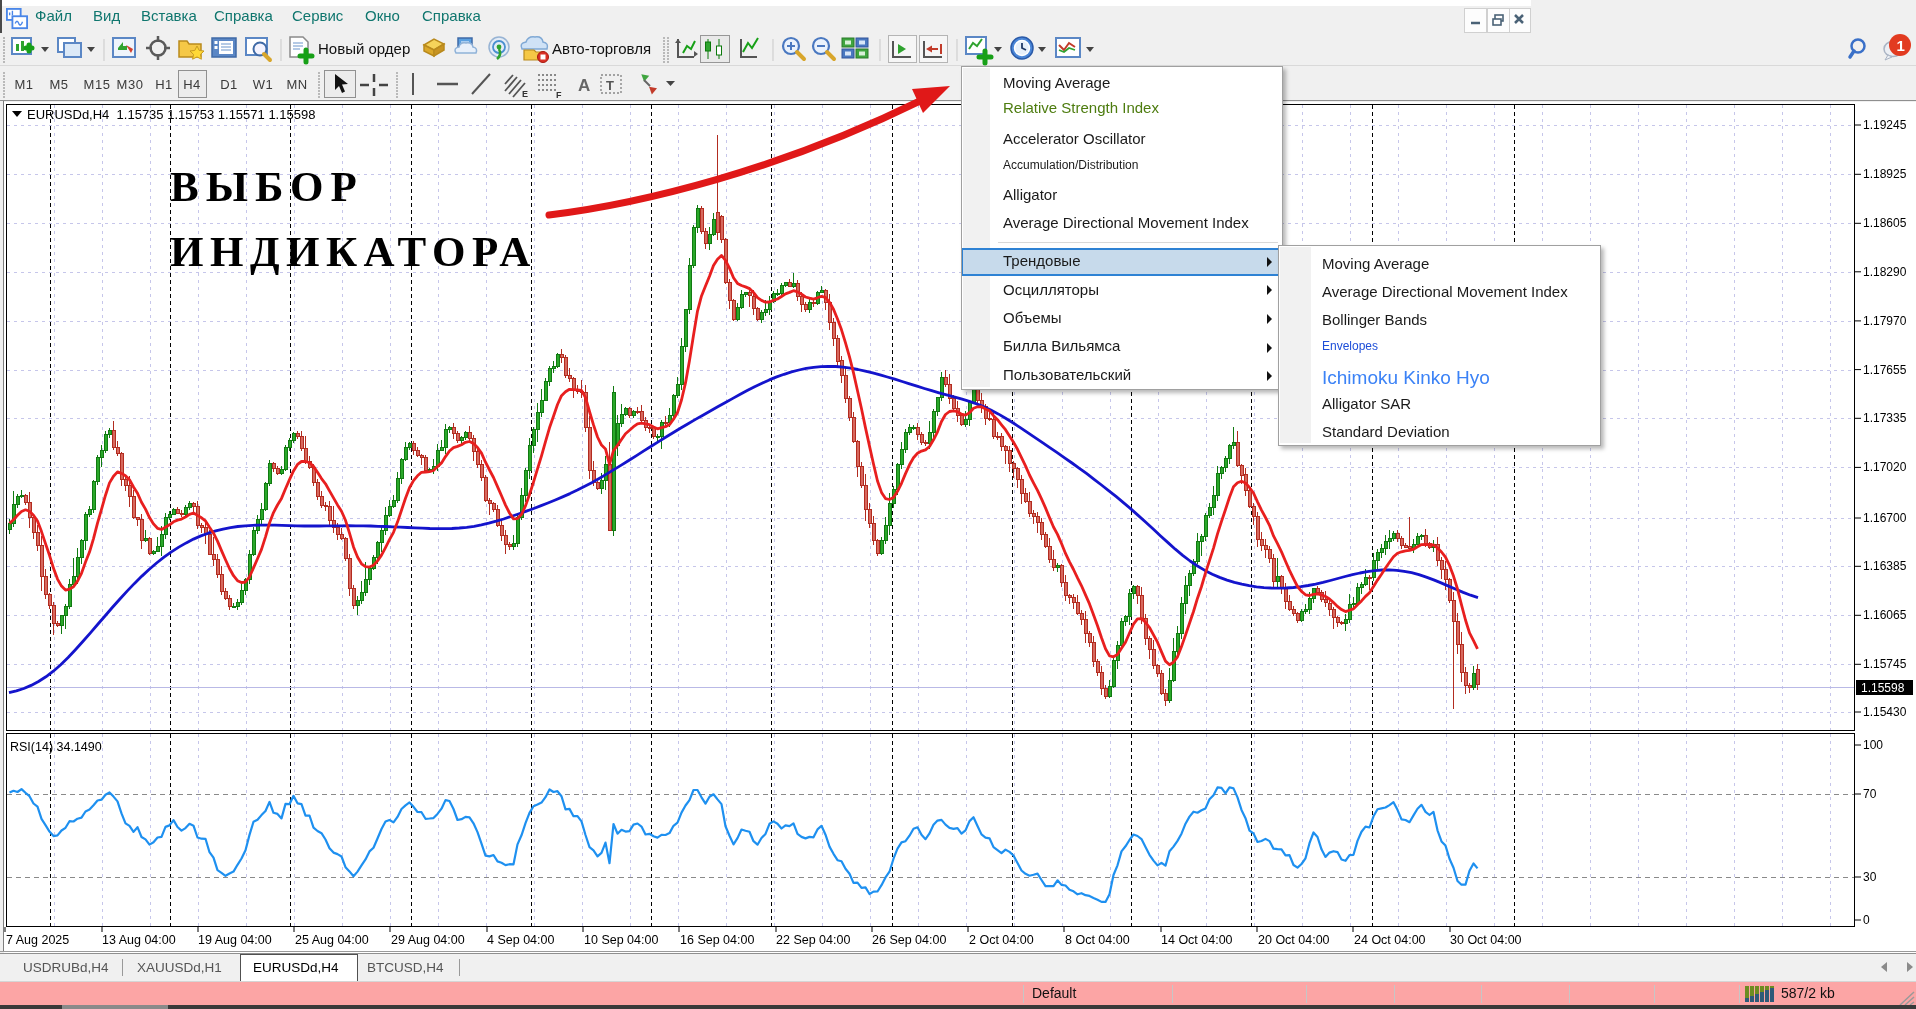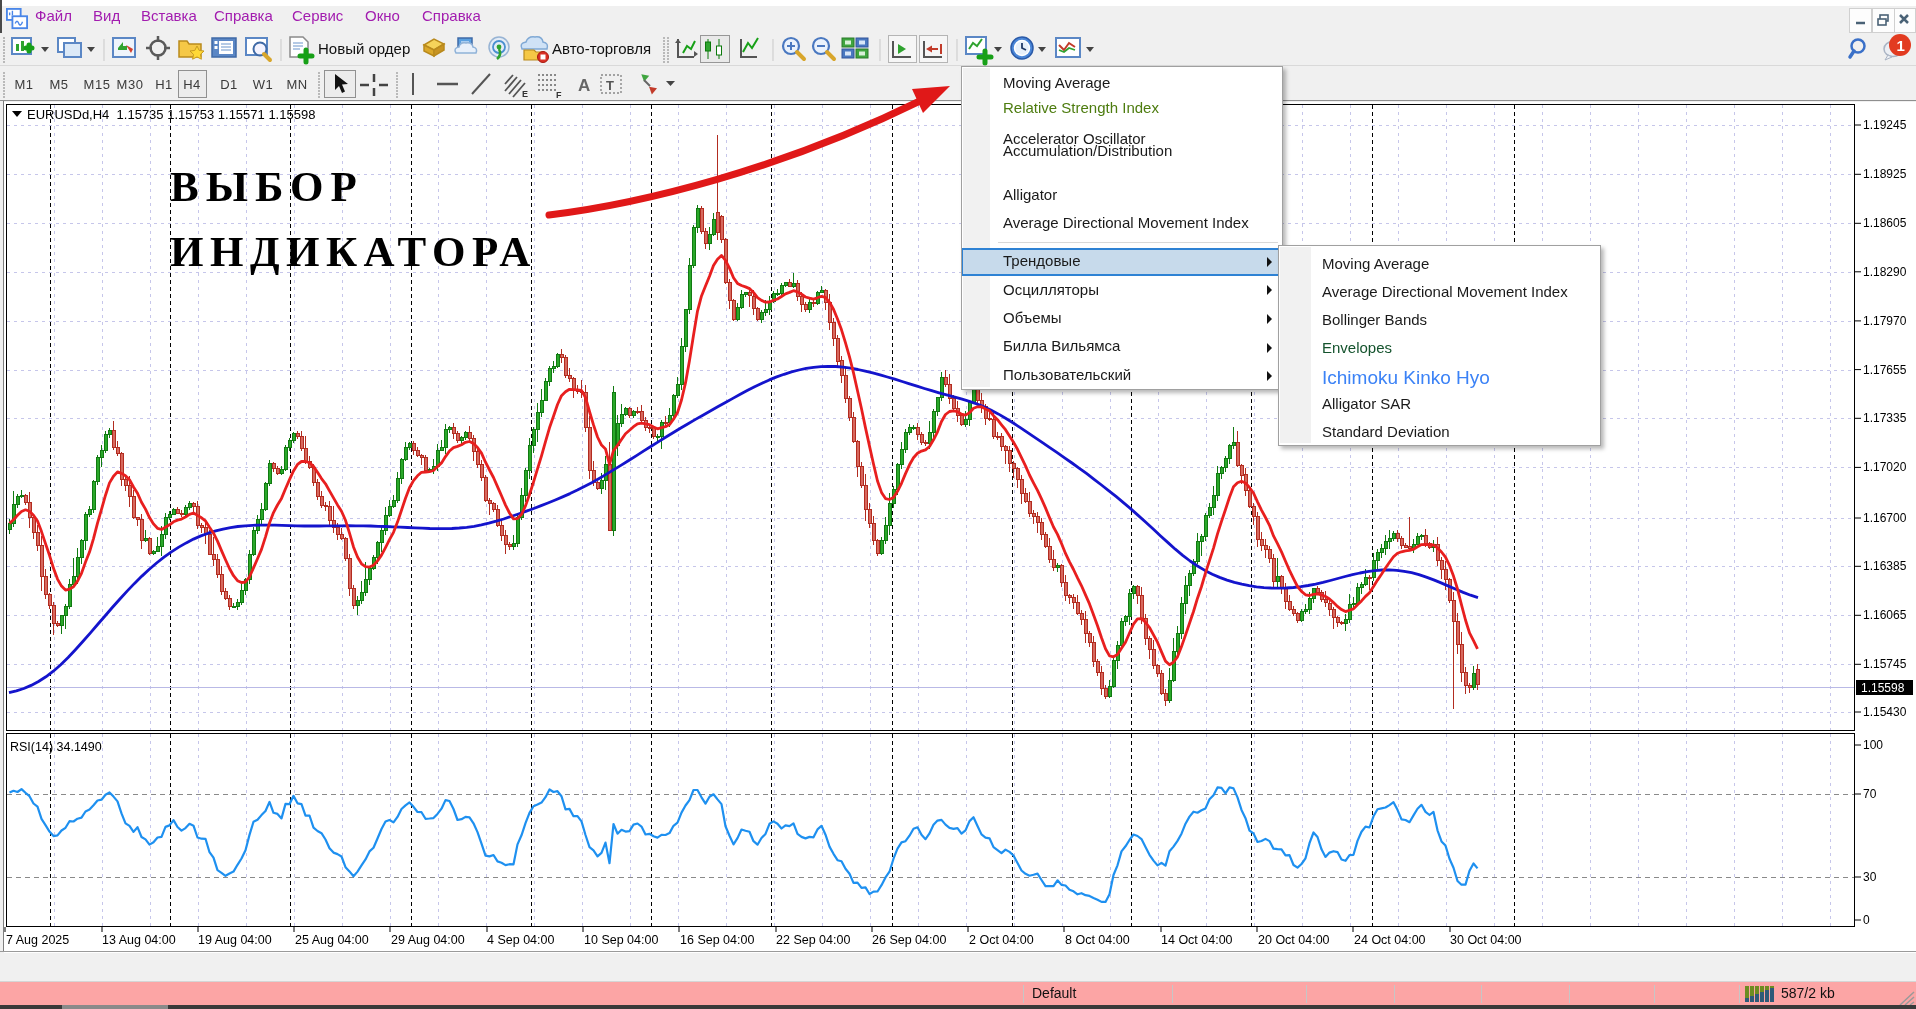--- a/index.html
+++ b/index.html
@@ -1,19 +1,19 @@
 <!DOCTYPE html>
 <html><head><meta charset="utf-8"><style>
 * { margin:0; padding:0; box-sizing:content-box; }
 body { font-family:"Liberation Sans", sans-serif; }
 #page { position:relative; width:1916px; height:1009px; overflow:hidden; background:#f0f0f0; }
 </style></head>
 <body>
 <div id="page">
-<div style="position:absolute;left:0;top:0;width:1916px;height:33px;background:#f0f0f0;border-bottom:1px solid #b5b5b5;font-size:15px;color:#a21caf">
+<div style="position:absolute;left:0;top:0;width:1531px;height:33px;background:#f0f0f0;border-bottom:1px solid #b5b5b5;font-size:15px;color:#0f766e">
 <div style="position:absolute;left:0;top:0;width:100%;height:6px;background:#fff"></div>
 <div style="position:absolute;left:0;top:0;width:2px;height:33px;background:#4a4a4a"></div>
 <svg width="22" height="22" style="position:absolute;left:6px;top:8px" viewBox="0 0 24 24" xmlns="http://www.w3.org/2000/svg">
 <rect x="1" y="1" width="15" height="12" fill="#fff" stroke="#4a86e8" stroke-width="2"></rect>
 <rect x="7" y="9" width="16" height="13" fill="#fff" stroke="#4a86e8" stroke-width="2"></rect>
 <path d="M4,8 v-3 M7,8 v-5" stroke="#4a86e8" stroke-width="1.5"></path>
 <path d="M10,17 q2,-5 4,0 q2,4 4,-2" fill="none" stroke="#4a86e8" stroke-width="1.5"></path>
 </svg>
       <span style="position:absolute;left:35px;top:7px">Файл</span>
       <span style="position:absolute;left:93px;top:7px">Вид</span>
@@ -1173,46 +1173,59 @@
 </svg>
 <svg width="1916" height="400" viewBox="0 0 1916 400" style="position:absolute;left:0;top:0;z-index:6;pointer-events:none" xmlns="http://www.w3.org/2000/svg">
 <path d="M549,215 C640,204 780,170 922,100" fill="none" stroke="#e01818" stroke-width="7" stroke-linecap="round"></path>
 <polygon points="950,86 923,113 912,89" fill="#e01818"></polygon>
 </svg>
 <div style="position:absolute;left:961px;top:66px;width:320px;height:322px;background:#fff;border:1px solid #a0a0a0;box-shadow:3px 3px 4px rgba(0,0,0,0.28);z-index:10">
       <div style="position:absolute;left:1px;top:1px;width:27px;height:319px;background:#f1f1f1"></div>
       <div style="position:absolute;left:41px;top:7px;font-size:15px;color:#1a1a1a;white-space:nowrap">Moving Average</div>
       <div style="position:absolute;left:41px;top:32px;font-size:15px;color:#4d7c0f;white-space:nowrap">Relative Strength Index</div>
       <div style="position:absolute;left:41px;top:63px;font-size:15px;color:#1a1a1a;white-space:nowrap">Accelerator Oscillator</div>
-      <div style="position:absolute;left:41px;top:75px;font-size:15px;color:#1a1a1a;white-space:nowrap">Accumulation/Distribution</div>
+      <div style="position:absolute;left:41px;top:91px;font-size:12px;color:#1a1a1a;white-space:nowrap">Accumulation/Distribution</div>
       <div style="position:absolute;left:41px;top:119px;font-size:15px;color:#1a1a1a;white-space:nowrap">Alligator</div>
       <div style="position:absolute;left:41px;top:147px;font-size:15px;color:#1a1a1a;white-space:nowrap">Average Directional Movement Index</div>
       <div style="position:absolute;left:36px;right:4px;top:175px;border-top:1px solid #d8d8d8"></div>
       <div style="position:absolute;left:0px;top:181px;width:318px;height:28px;background:#c7daeb;border-top:2px solid #2e82d4;border-bottom:2px solid #2e82d4;border-left:1px solid #2e82d4;box-sizing:border-box"></div>
       <div style="position:absolute;left:41px;top:185px;font-size:15px;color:#1a1a1a;white-space:nowrap">Трендовые</div>
       <div style="position:absolute;left:305px;top:190px;width:0;height:0;border-left:5.5px solid #111;border-top:5px solid transparent;border-bottom:5px solid transparent"></div>
       <div style="position:absolute;left:41px;top:214px;font-size:15px;color:#1a1a1a;white-space:nowrap">Осцилляторы</div>
       <div style="position:absolute;left:305px;top:218px;width:0;height:0;border-left:5.5px solid #111;border-top:5px solid transparent;border-bottom:5px solid transparent"></div>
       <div style="position:absolute;left:41px;top:242px;font-size:15px;color:#1a1a1a;white-space:nowrap">Объемы</div>
       <div style="position:absolute;left:305px;top:247px;width:0;height:0;border-left:5.5px solid #111;border-top:5px solid transparent;border-bottom:5px solid transparent"></div>
       <div style="position:absolute;left:41px;top:270px;font-size:15px;color:#1a1a1a;white-space:nowrap">Билла Вильямса</div>
       <div style="position:absolute;left:305px;top:276px;width:0;height:0;border-left:5.5px solid #111;border-top:5px solid transparent;border-bottom:5px solid transparent"></div>
       <div style="position:absolute;left:41px;top:299px;font-size:15px;color:#1a1a1a;white-space:nowrap">Пользовательский</div>
       <div style="position:absolute;left:305px;top:304px;width:0;height:0;border-left:5.5px solid #111;border-top:5px solid transparent;border-bottom:5px solid transparent"></div>
     </div>
     <div style="position:absolute;left:1278px;top:245px;width:321px;height:199px;background:#fff;border:1px solid #a0a0a0;box-shadow:3px 3px 4px rgba(0,0,0,0.28);z-index:11">
       <div style="position:absolute;left:1px;top:1px;width:31px;height:196px;background:#f1f1f1"></div>
       <div style="position:absolute;left:43px;top:9px;font-size:15px;color:#1a1a1a;white-space:nowrap">Moving Average</div>
       <div style="position:absolute;left:43px;top:37px;font-size:15px;color:#1a1a1a;white-space:nowrap">Average Directional Movement Index</div>
       <div style="position:absolute;left:43px;top:65px;font-size:15px;color:#1a1a1a;white-space:nowrap">Bollinger Bands</div>
-      <div style="position:absolute;left:43px;top:93px;font-size:15px;color:#14532d;white-space:nowrap">Envelopes</div>
+      <div style="position:absolute;left:43px;top:93px;font-size:12px;color:#1d4ed8;white-space:nowrap">Envelopes</div>
       <div style="position:absolute;left:43px;top:121px;font-size:19px;color:#3b82f6;white-space:nowrap">Ichimoku Kinko Hyo</div>
       <div style="position:absolute;left:43px;top:149px;font-size:15px;color:#1a1a1a;white-space:nowrap">Alligator SAR</div>
       <div style="position:absolute;left:43px;top:177px;font-size:15px;color:#1a1a1a;white-space:nowrap">Standard Deviation</div>
     </div>
+<div style="position:absolute;left:0;top:953px;width:1916px;height:28px;background:#f0f0f0;border-top:1px solid #8f8f8f;font-size:13.5px">
+<span style="position:absolute;left:23px;top:6px;color:#555">USDRUBd,H4</span>
+<div style="position:absolute;left:122px;top:5px;width:1px;height:17px;background:#999"></div>
+<span style="position:absolute;left:137px;top:6px;color:#555">XAUUSDd,H1</span>
+<div style="position:absolute;left:240px;top:0px;width:116px;height:26px;background:#fff;border:1px solid #505050;border-bottom:none"></div>
+<span style="position:absolute;left:253px;top:6px;color:#000">EURUSDd,H4</span>
+<span style="position:absolute;left:367px;top:6px;color:#555">BTCUSD,H4</span>
+<div style="position:absolute;left:459px;top:5px;width:1px;height:17px;background:#999"></div>
+<svg width="60" height="26" style="position:absolute;right:0;top:0">
+        <path d="M31,8 l-6,5 l6,5 z" fill="#8a8a8a"></path>
+        <path d="M51,8 l6,5 l-6,5 z" fill="#8a8a8a"></path>
+      </svg>
+</div>
 <div style="position:absolute;left:0;top:981px;width:1916px;height:24px;background:#fca5a5;border-top:1px solid #d5d5d5;font-size:13.5px;color:#111">
 <div style="position:absolute;left:1023px;top:3px;width:1px;height:18px;background:#c6c6c6"></div>
       <div style="position:absolute;left:1172px;top:3px;width:1px;height:18px;background:#c6c6c6"></div>
       <div style="position:absolute;left:1306px;top:3px;width:1px;height:18px;background:#c6c6c6"></div>
       <div style="position:absolute;left:1394px;top:3px;width:1px;height:18px;background:#c6c6c6"></div>
       <div style="position:absolute;left:1481px;top:3px;width:1px;height:18px;background:#c6c6c6"></div>
       <div style="position:absolute;left:1569px;top:3px;width:1px;height:18px;background:#c6c6c6"></div>
       <div style="position:absolute;left:1654px;top:3px;width:1px;height:18px;background:#c6c6c6"></div>
       <div style="position:absolute;left:1739px;top:3px;width:1px;height:18px;background:#c6c6c6"></div>
 <span style="position:absolute;left:1032px;top:3px;font-size:14px">Default</span>

